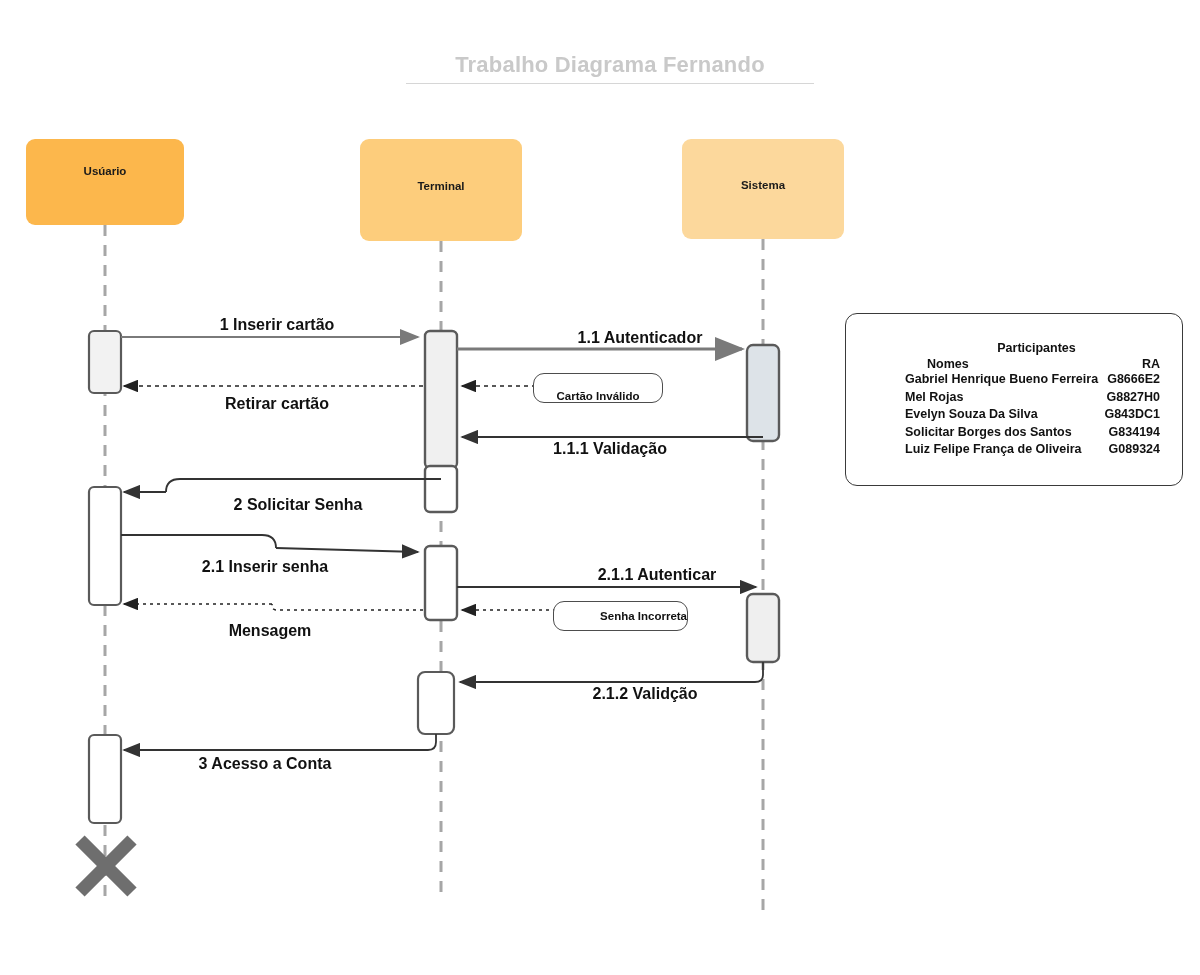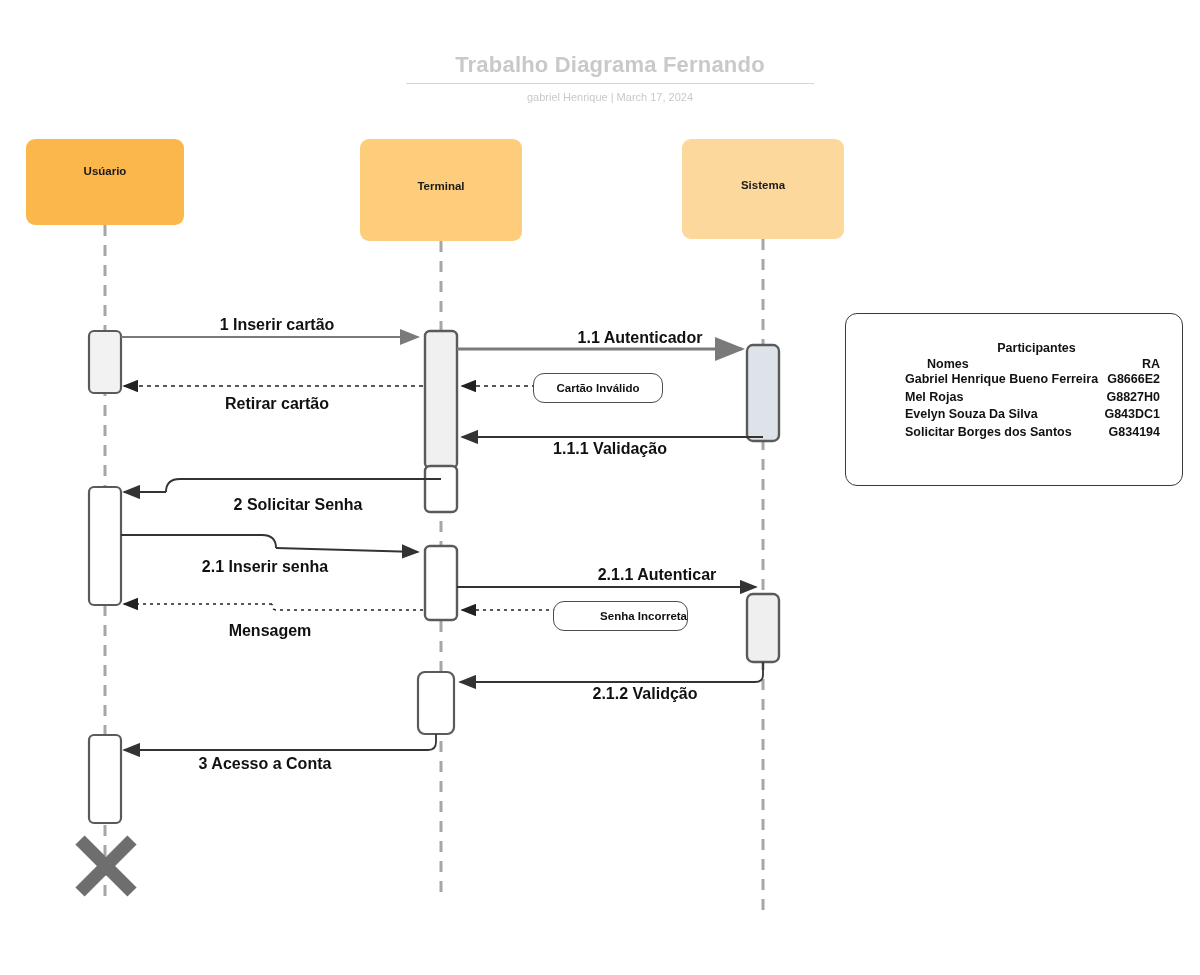--- a/index.html
+++ b/index.html
@@ -214,21 +214,20 @@
 
     <g stroke="#6e6e6e" stroke-width="13" stroke-linecap="butt">
       <line x1="80" y1="840" x2="132" y2="892"></line>
       <line x1="132" y1="840" x2="80" y2="892"></line>
     </g>
   </svg>
 
   <div class="title-block">
     <div class="doc-title">Trabalho Diagrama Fernando</div>
     <div class="title-rule"></div>
-    <div class="doc-sub">gabriel Henrique  |  March 17, 2024</div>
   </div>
 
   <div class="ll-box ll-terminal">
     <span class="ll-label">Terminal</span>
   </div>
   <div class="ll-box ll-usuario">
     <span class="ll-label">Usúario</span>
   </div>
   <div class="ll-box ll-sistema">
     <span class="ll-label">Sistema</span>
@@ -247,21 +246,21 @@
   <div class="msg-label" style="left:145px; top:558px; width:240px;">2.1 Inserir senha</div>
 
   <div class="msg-label" style="left:537px; top:566px; width:240px;">2.1.1 Autenticar</div>
 
   <div class="msg-label" style="left:150px; top:622px; width:240px;">Mensagem</div>
 
   <div class="msg-label" style="left:525px; top:685px; width:240px;">2.1.2 Validção</div>
 
   <div class="msg-label" style="left:145px; top:755px; width:240px;">3 Acesso a Conta</div>
 
-  <div class="note" style="left:533px; top:373px; width:128px; height:28px;">
+  <div class="note" style="left:533px; top:373px; width:128px; height:28px;align-items:flex-end;">
     <span class="note-text">Cartão Inválido</span>
   </div>
 
   <div class="note" style="left:553px; top:601px; width:133px; height:28px;justify-content:flex-end;">
     <span class="note-text">Senha Incorreta</span>
   </div>
 
   <div class="participants">
     <div class="p-title">Participantes</div>
     <div class="p-head">
@@ -277,15 +276,19 @@
       <span class="p-ra">G8827H0</span>
     </div>
     <div class="p-row">
       <span class="p-name">Evelyn Souza Da Silva</span>
       <span class="p-ra">G843DC1</span>
     </div>
     <div class="p-row">
       <span class="p-name">Solicitar Borges dos Santos</span>
       <span class="p-ra">G834194</span>
     </div>
+    <div class="p-row">
+      <span class="p-name">Luiz Felipe França de Oliveira</span>
+      <span class="p-ra">G089324</span>
+    </div>
   </div>
 
 </div>
 
 </body></html>

